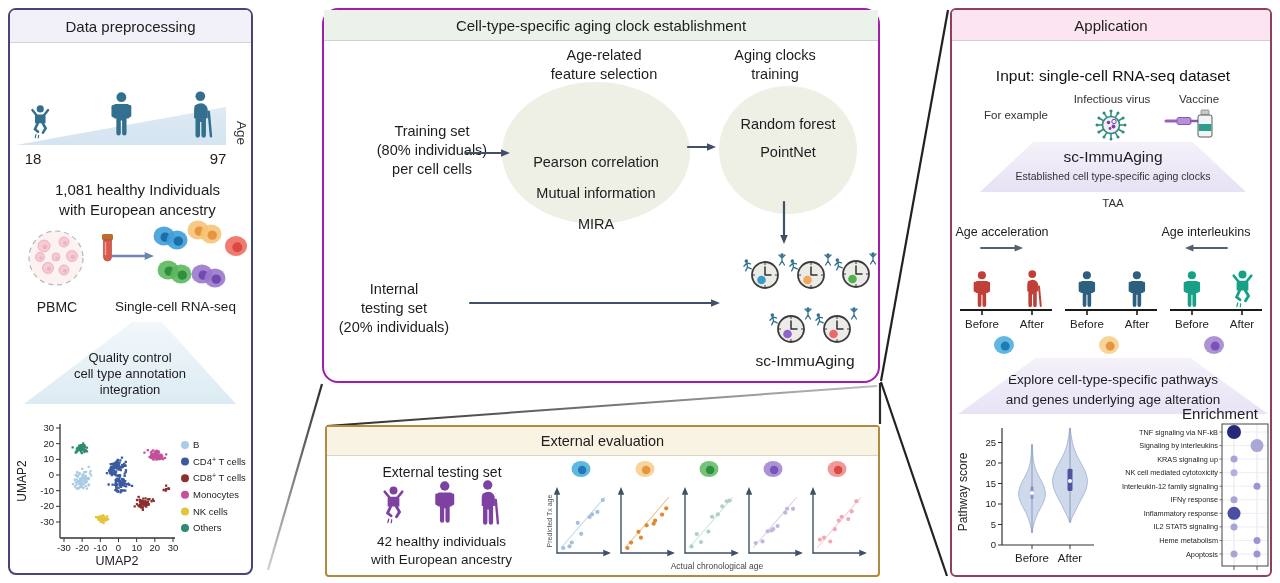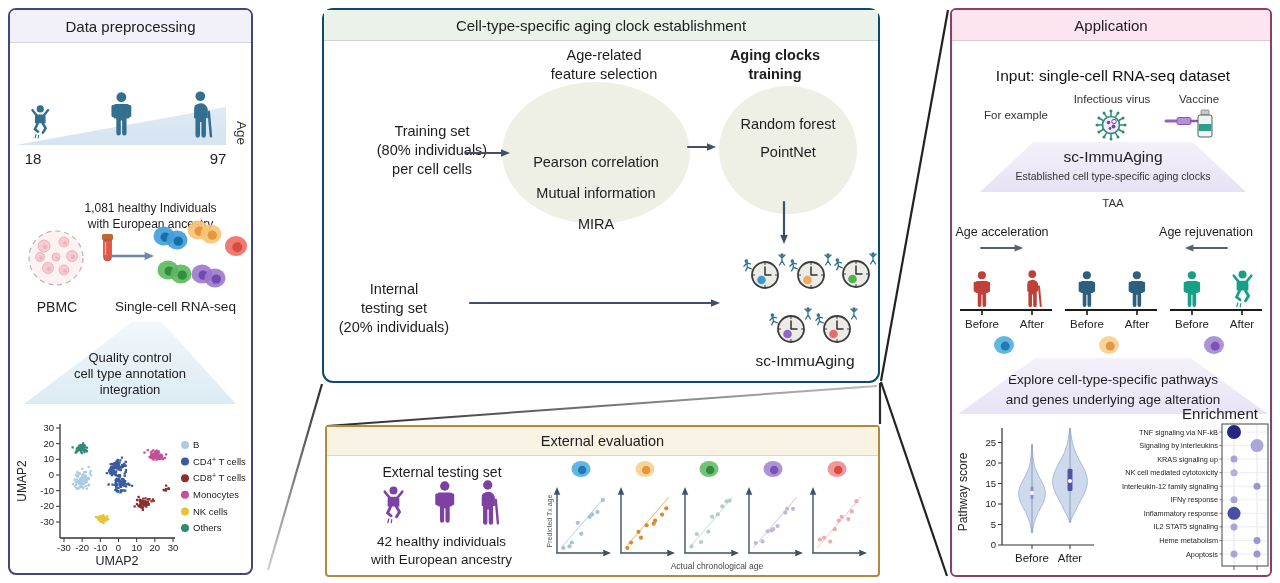--- a/index.html
+++ b/index.html
@@ -1,20 +1,20 @@
 <!DOCTYPE html>
 <html><head>
 <meta charset="utf-8">
 <style>
   html,body{margin:0;padding:0;background:#fff;}
   #stage{position:relative;width:1280px;height:583px;background:#fff;overflow:hidden;
          font-family:"Liberation Sans",sans-serif;color:#1d1d1f;}
   .panel{position:absolute;background:#fff;box-sizing:border-box;}
   #panel1{left:8px;top:8px;width:245px;height:567px;border:2.5px solid #45457b;border-radius:8px;}
-  #panel2{left:322px;top:8px;width:558px;height:375px;border:2px solid #0c4a6e;border-radius:11px;}
+  #panel2{left:322px;top:8px;width:558px;height:375px;border:2px solid #a21caf;border-radius:16px;}
   #panel3{left:325px;top:425px;width:555px;height:152px;border:2px solid #b08a3e;border-radius:4px;}
   #panel4{left:950px;top:8px;width:322px;height:569px;border:2px solid #8e4062;border-radius:6px;}
   .phead{position:absolute;left:0;right:0;top:0;display:flex;align-items:center;justify-content:center;
          font-size:15px;color:#202020;border-bottom:1px solid rgba(0,0,0,0.12);}
   #panel1 .phead{height:32px;background:#f2f1f9;border-radius:5px 5px 0 0;}
   #panel2 .phead{height:30px;background:#eaf2ea;}
   #panel3 .phead{height:28px;background:#f8f3e2;font-size:14.5px;}
   #panel4 .phead{height:30px;background:#fce5f0;border-radius:4px 4px 0 0;}
   .t{position:absolute;text-align:center;line-height:1.3;}
   .abs{position:absolute;}
@@ -69,21 +69,21 @@
         </g>
         <g transform="translate(170,28) scale(1.5625)" fill="#336f8e">
           <circle cx="9.8" cy="4" r="3.1"></circle>
           <path d="M6.4 9.8 Q10.8 7.2 13.4 9.9 Q14.6 11.2 14.6 13.2 V18 h-1.2 v11 q0 1.5 -1.45 1.5 q-1.45 0 -1.45 -1.5 v-8.6 h-0.9 v8.6 q0 1.5 -1.45 1.5 q-1.45 0 -1.45 -1.5 V18 h-0.9 v-5 q0 -2.2 0.6 -3.2 z"></path>
           <path stroke="#336f8e" stroke-linecap="round" fill="none" d="M15.2 14 L16.6 29.6" stroke-width="1.6"></path>
         </g>
       </svg>
     <div class="t vert" style="left:222px;top:96px;height:54px;font-size:13.5px;color:#333;">Age</div>
     <div class="t" style="left:8px;top:139px;width:30px;font-size:15px;">18</div>
     <div class="t" style="left:193px;top:139px;width:30px;font-size:15px;">97</div>
-    <div class="t" style="left:18px;top:170px;width:245px;font-size:12px;margin-top:21px;">
+    <div class="t" style="left:5px;top:170px;width:245px;font-size:15px;">
         <div>1,081 healthy Individuals</div>
         <div>with European ancestry</div>
       </div>
     <svg id="p1-pbmc" class="abs" style="left:8px;top:212px;" width="110" height="72">
         <circle cx="38" cy="36" r="27" fill="#fdf2f2" stroke="#b5b5b5" stroke-width="1.2" stroke-dasharray="5,4"></circle>
         <circle cx="26" cy="24" r="6" fill="#f6ccd2" stroke="#e7a7b2" stroke-width="0.8"></circle>
         <circle cx="27" cy="25" r="2.4000000000000004" fill="#eeb4bd"></circle>
         <circle cx="46" cy="20" r="5" fill="#f6ccd2" stroke="#e7a7b2" stroke-width="0.8"></circle>
         <circle cx="47" cy="21" r="2" fill="#eeb4bd"></circle>
         <circle cx="54" cy="34" r="5.5" fill="#f6ccd2" stroke="#e7a7b2" stroke-width="0.8"></circle>
@@ -640,21 +640,21 @@
   </section>
 
   <section class="panel" id="panel2">
     <div class="phead">
       <span>Cell-type-specific aging clock establishment</span>
     </div>
     <div class="t" style="left:190px;top:36px;width:180px;font-size:14.5px;">
         <div>Age-related</div>
         <div>feature selection</div>
       </div>
-    <div class="t" style="left:366px;top:36px;width:170px;font-size:14.5px;font-weight:bold;">
+    <div class="t" style="left:366px;top:36px;width:170px;font-size:14.5px;">
         <div>Aging clocks</div>
         <div>training</div>
       </div>
     <div class="ellipse" style="left:178px;top:72px;width:188px;height:142px;">
       <div class="t" style="left:0;top:34px;width:188px;line-height:31px;margin-top:31px;">
           <div>Pearson correlation</div>
           <div>Mutual information</div>
           <div>MIRA</div>
         </div>
     </div>
@@ -949,21 +949,21 @@
     <div class="trap" style="left:28px;top:132px;width:266px;height:50px;background:linear-gradient(180deg,#f4f1fa,#e7e1f4);clip-path:polygon(20% 0,80% 0,100% 100%,0 100%);">
       <div class="t" style="left:0;top:5px;width:266px;font-size:15.5px;">sc-ImmuAging</div>
       <div class="t" style="left:0;top:28px;width:266px;font-size:10.5px;color:#333;">Established cell type-specific aging clocks</div>
     </div>
     <div class="t" style="left:0;top:186px;width:322px;font-size:11.5px;color:#333;">TAA</div>
     <div class="t" style="left:0;top:214px;width:100px;font-size:12.5px;">Age acceleration</div>
     <svg id="p4-arrow-accel" class="abs" style="left:25px;top:232px;" width="50" height="12">
         <line x1="4" y1="6" x2="37.62" y2="6" stroke="#55616f" stroke-width="1.8" stroke-linecap="round"></line>
         <polygon points="46,6 37.62,9.5196 37.62,2.4804" fill="#55616f"></polygon>
       </svg>
-    <div class="t" style="left:199px;top:214px;width:110px;font-size:12.5px;">Age rejuvenation</div>
+    <div class="t" style="left:199px;top:214px;width:110px;font-size:12.5px;">Age interleukins</div>
     <svg id="p4-arrow-rejuv" class="abs" style="left:229px;top:232px;" width="50" height="12">
         <line x1="46" y1="6" x2="12.38" y2="5.999999999999999" stroke="#55616f" stroke-width="1.8" stroke-linecap="round"></line>
         <polygon points="4,6 12.38,2.480399999999999 12.38,9.519599999999999" fill="#55616f"></polygon>
       </svg>
     <svg id="p4-groups" class="abs" style="left:2px;top:240px;" width="318" height="84">
         <line x1="6" y1="60" x2="98" y2="60" stroke="#1a1a1a" stroke-width="2"></line>
         <line x1="28" y1="60" x2="28" y2="65" stroke="#1a1a1a" stroke-width="1.6"></line>
         <line x1="78" y1="60" x2="78" y2="65" stroke="#1a1a1a" stroke-width="1.6"></line>
         <g transform="translate(16,21) scale(1.1875)" fill="#c04038">
           <circle cx="10" cy="3.6" r="3.4"></circle>

